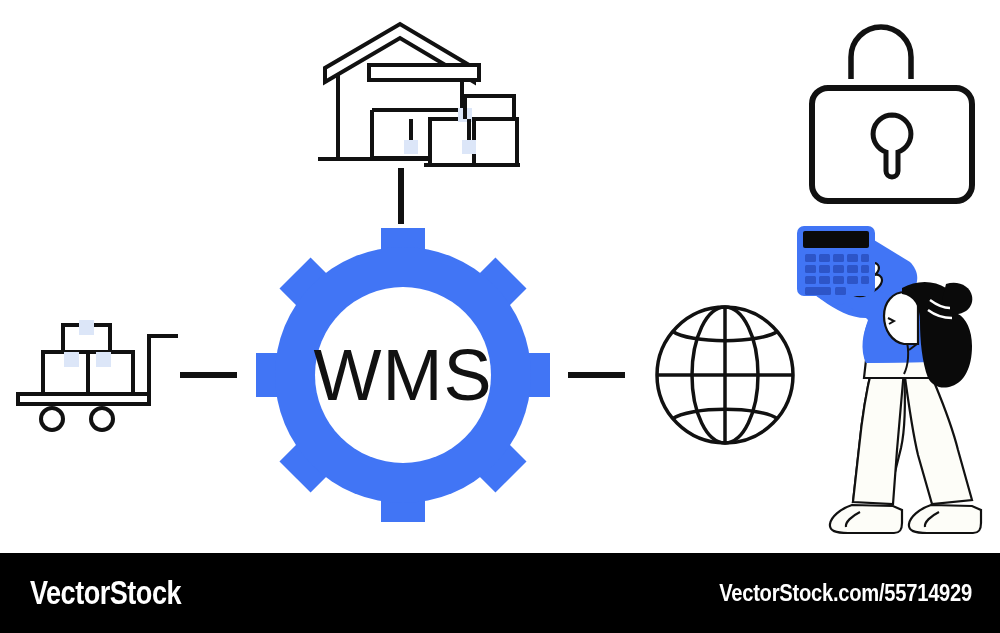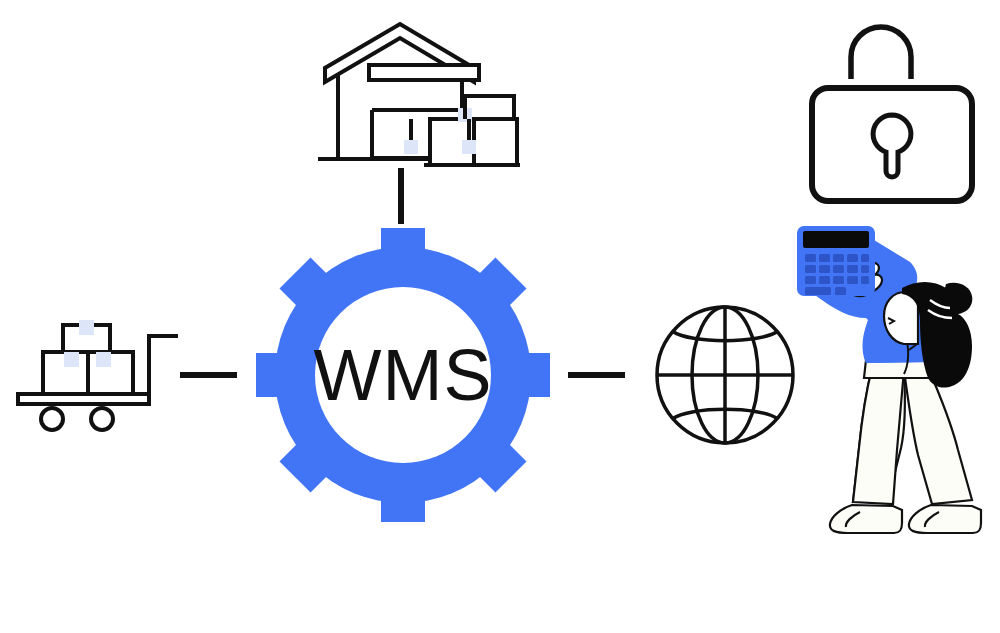--- a/index.html
+++ b/index.html
@@ -337,14 +337,18 @@
                    C948 314, 942 308, 942 300 Z" fill="#0A0A0A"></path>
 
           <path d="M930 300 C938 306, 944 308, 950 308" fill="none" stroke="#FFFFFF" stroke-width="2.4"></path>
           <path d="M928 310 C936 316, 944 318, 952 318" fill="none" stroke="#FFFFFF" stroke-width="2.4"></path>
         </g>
       </g>
 
     </svg>
   </div>
 
+  <div id="footer-bar">
+    <span id="footer-brand">VectorStock</span>
+    <span id="footer-url">VectorStock.com/55714929</span>
+  </div>
 
 </div>
 
 </body></html>

